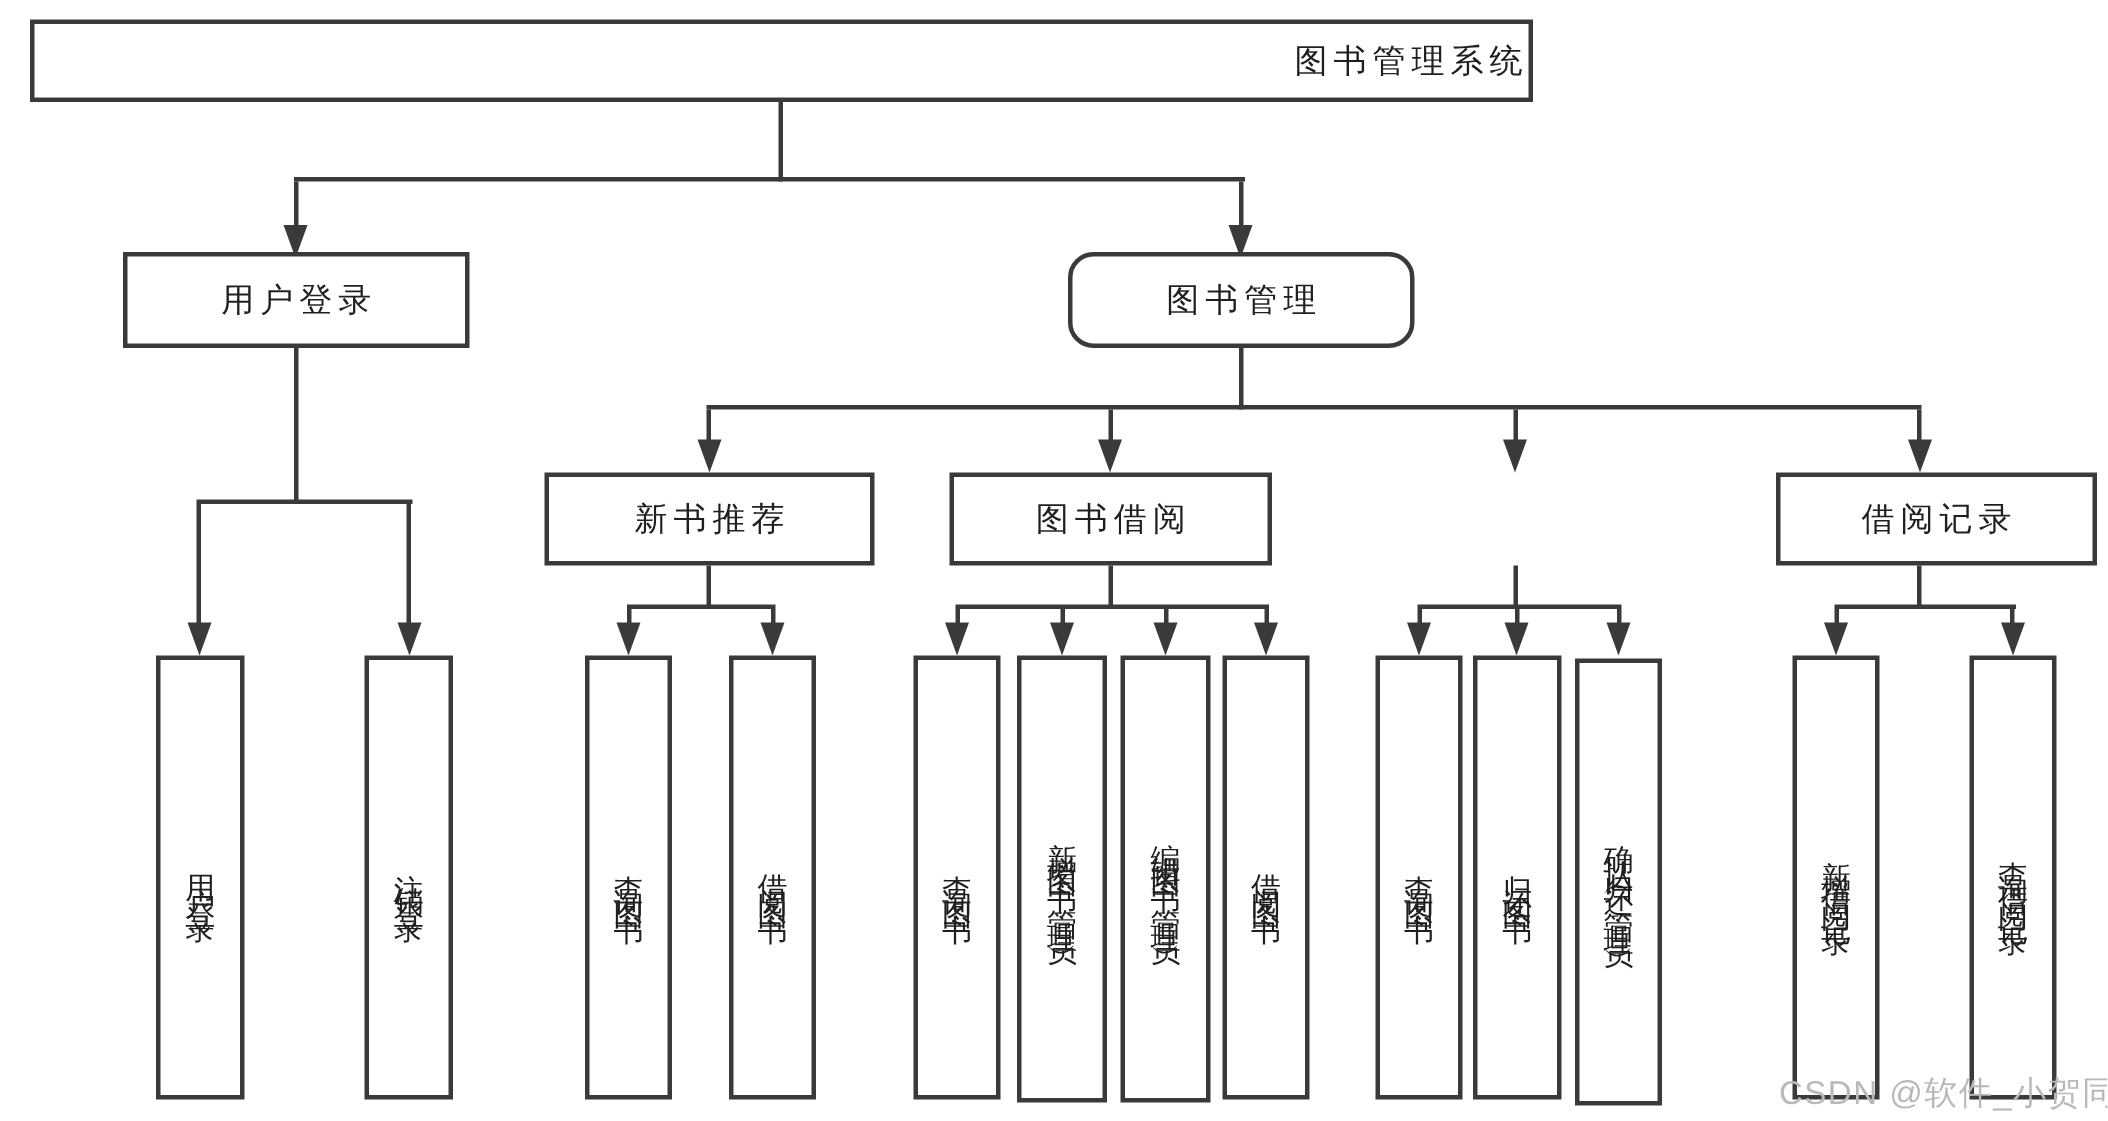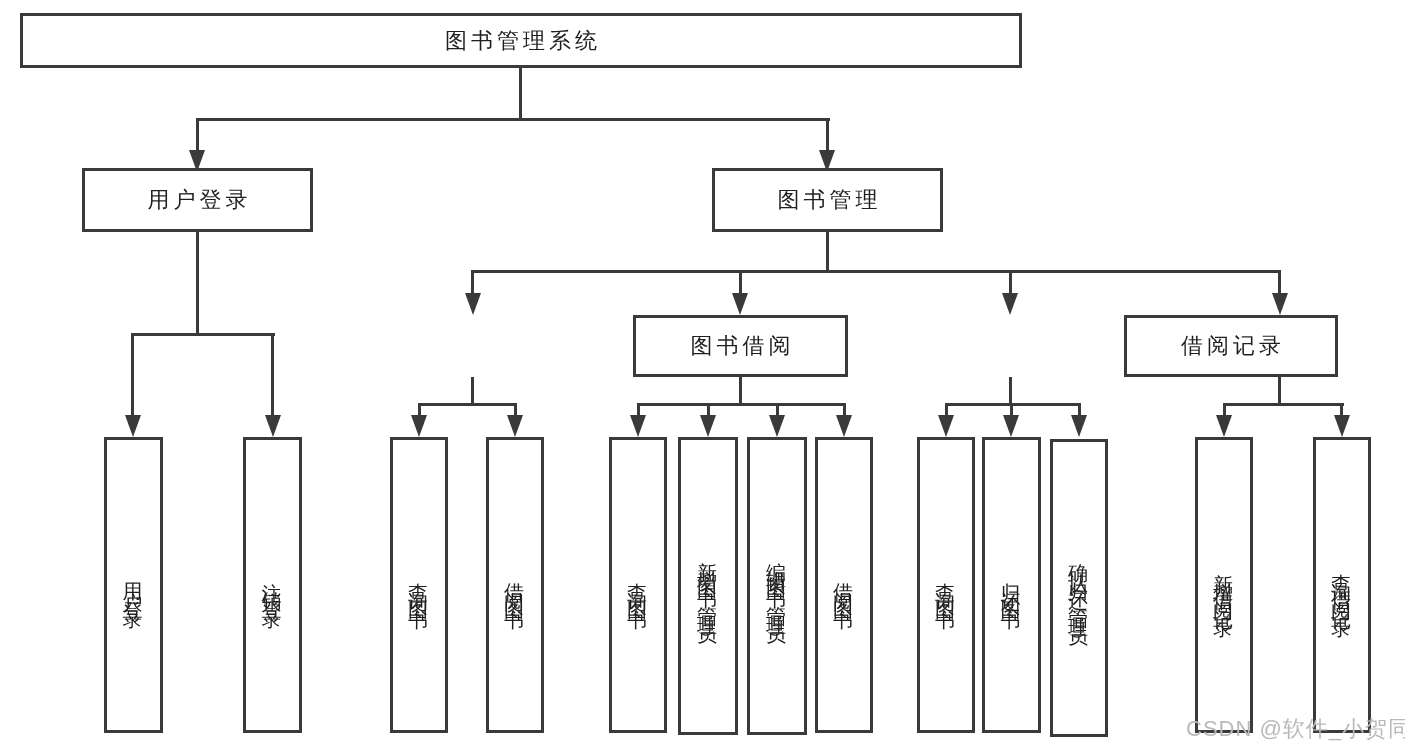--- a/index.html
+++ b/index.html
@@ -63,35 +63,35 @@
     color: var(--watermark);
     white-space: nowrap;
     z-index: 10;
   }
 </style>
 </head>
 <body>
 
 <div id="canvas">
 
-  <div class="node" style="left:20px; top:13px; width:1002px; height:55px;">
+  <div class="node" style="left:20px; top:13px; width:1002px; height:55px;justify-content:flex-end;">
     <span class="h-label">图书管理系统</span>
   </div>
 
   <div class="line" style="left:519px; top:68px; width:3px; height:53px;"></div>
   <div class="line" style="left:196px; top:118px; width:634px; height:3px;"></div>
   <div class="line" style="left:196px; top:121px; width:3px; height:31px;"></div>
   <div class="line" style="left:826px; top:121px; width:3px; height:31px;"></div>
   <div class="arrow" style="left:189px; top:150px;"></div>
   <div class="arrow" style="left:819px; top:150px;"></div>
 
   <div class="node" style="left:82px; top:168px; width:231px; height:64px;">
     <span class="h-label">用户登录</span>
   </div>
-  <div class="node" style="left:712px; top:168px; width:231px; height:64px;">
+  <div class="node" style="left:712px; top:168px; width:231px; height:64px;border-radius:17px;">
     <span class="h-label">图书管理</span>
   </div>
 
   <div class="line" style="left:196px; top:232px; width:3px; height:104px;"></div>
   <div class="line" style="left:131px; top:333px; width:144px; height:3px;"></div>
   <div class="line" style="left:131px; top:336px; width:3px; height:81px;"></div>
   <div class="line" style="left:271px; top:336px; width:3px; height:81px;"></div>
   <div class="arrow" style="left:125px; top:415px;"></div>
   <div class="arrow" style="left:265px; top:415px;"></div>
 
@@ -99,24 +99,27 @@
   <div class="line" style="left:471px; top:270px; width:810px; height:3px;"></div>
   <div class="line" style="left:471px; top:273px; width:3px; height:22px;"></div>
   <div class="line" style="left:739px; top:273px; width:3px; height:22px;"></div>
   <div class="line" style="left:1009px; top:273px; width:3px; height:22px;"></div>
   <div class="line" style="left:1278px; top:273px; width:3px; height:22px;"></div>
   <div class="arrow" style="left:465px; top:293px;"></div>
   <div class="arrow" style="left:732px; top:293px;"></div>
   <div class="arrow" style="left:1002px; top:293px;"></div>
   <div class="arrow" style="left:1272px; top:293px;"></div>
 
+  <div class="node" style="left:363px; top:315px; width:220px; height:62px;">
+    <span class="h-label">新书推荐</span>
+  </div>
   <div class="node" style="left:633px; top:315px; width:215px; height:62px;justify-content:center;">
     <span class="h-label">图书借阅</span>
   </div>
-  <div class="node" style="left:1124px; top:315px; width:214px; height:62px;">
+  <div class="node" style="left:1184px; top:315px; width:214px; height:62px;">
     <span class="h-label">借阅记录</span>
   </div>
 
   <div class="line" style="left:471px; top:377px; width:3px; height:28px;"></div>
   <div class="line" style="left:418px; top:403px; width:99px; height:3px;"></div>
   <div class="line" style="left:418px; top:406px; width:3px; height:11px;"></div>
   <div class="line" style="left:514px; top:406px; width:3px; height:11px;"></div>
   <div class="arrow" style="left:411px; top:415px;"></div>
   <div class="arrow" style="left:507px; top:415px;"></div>
 

